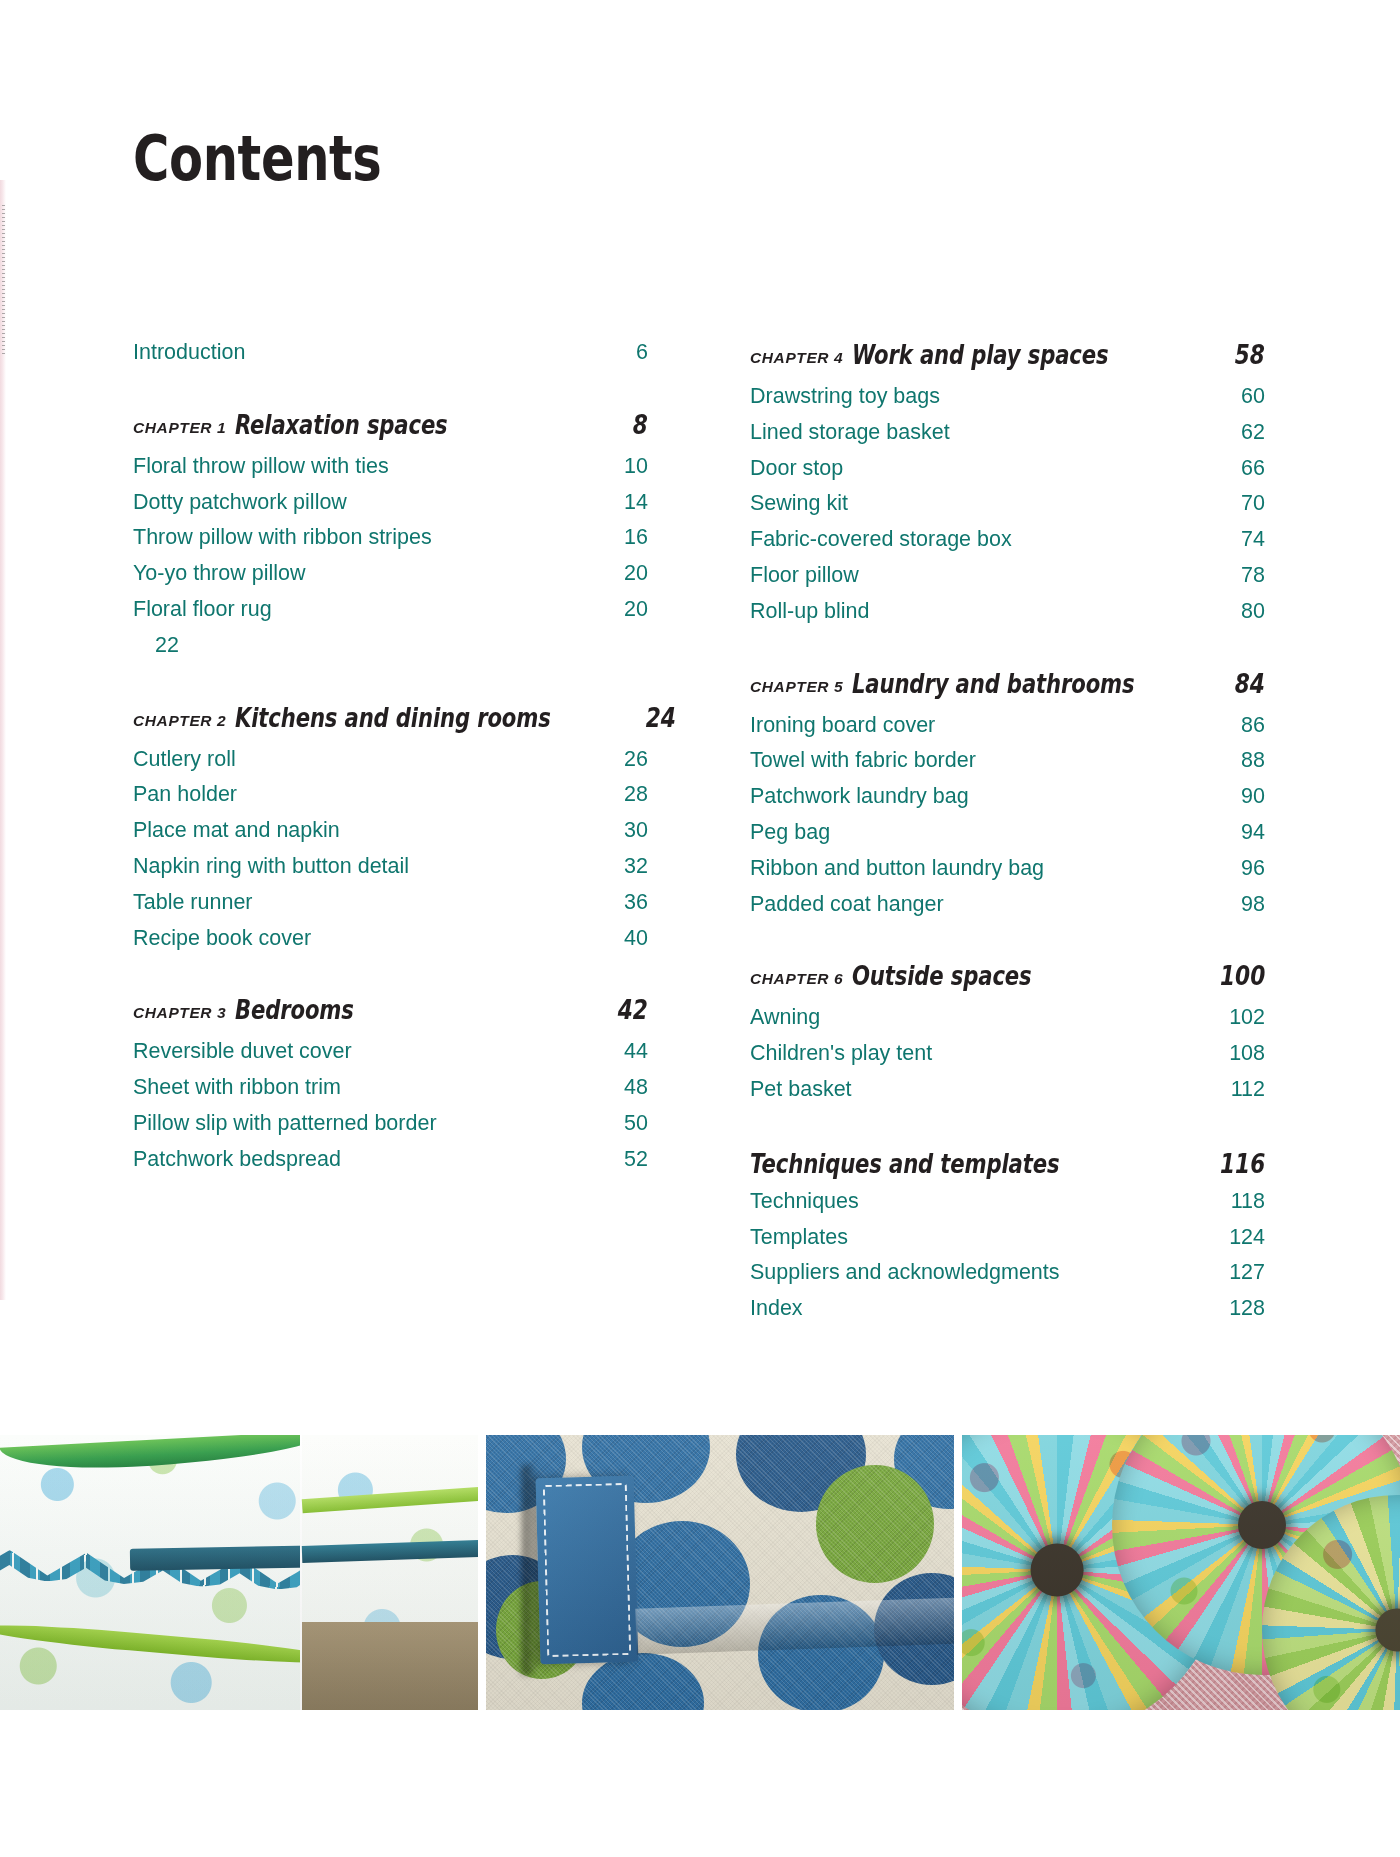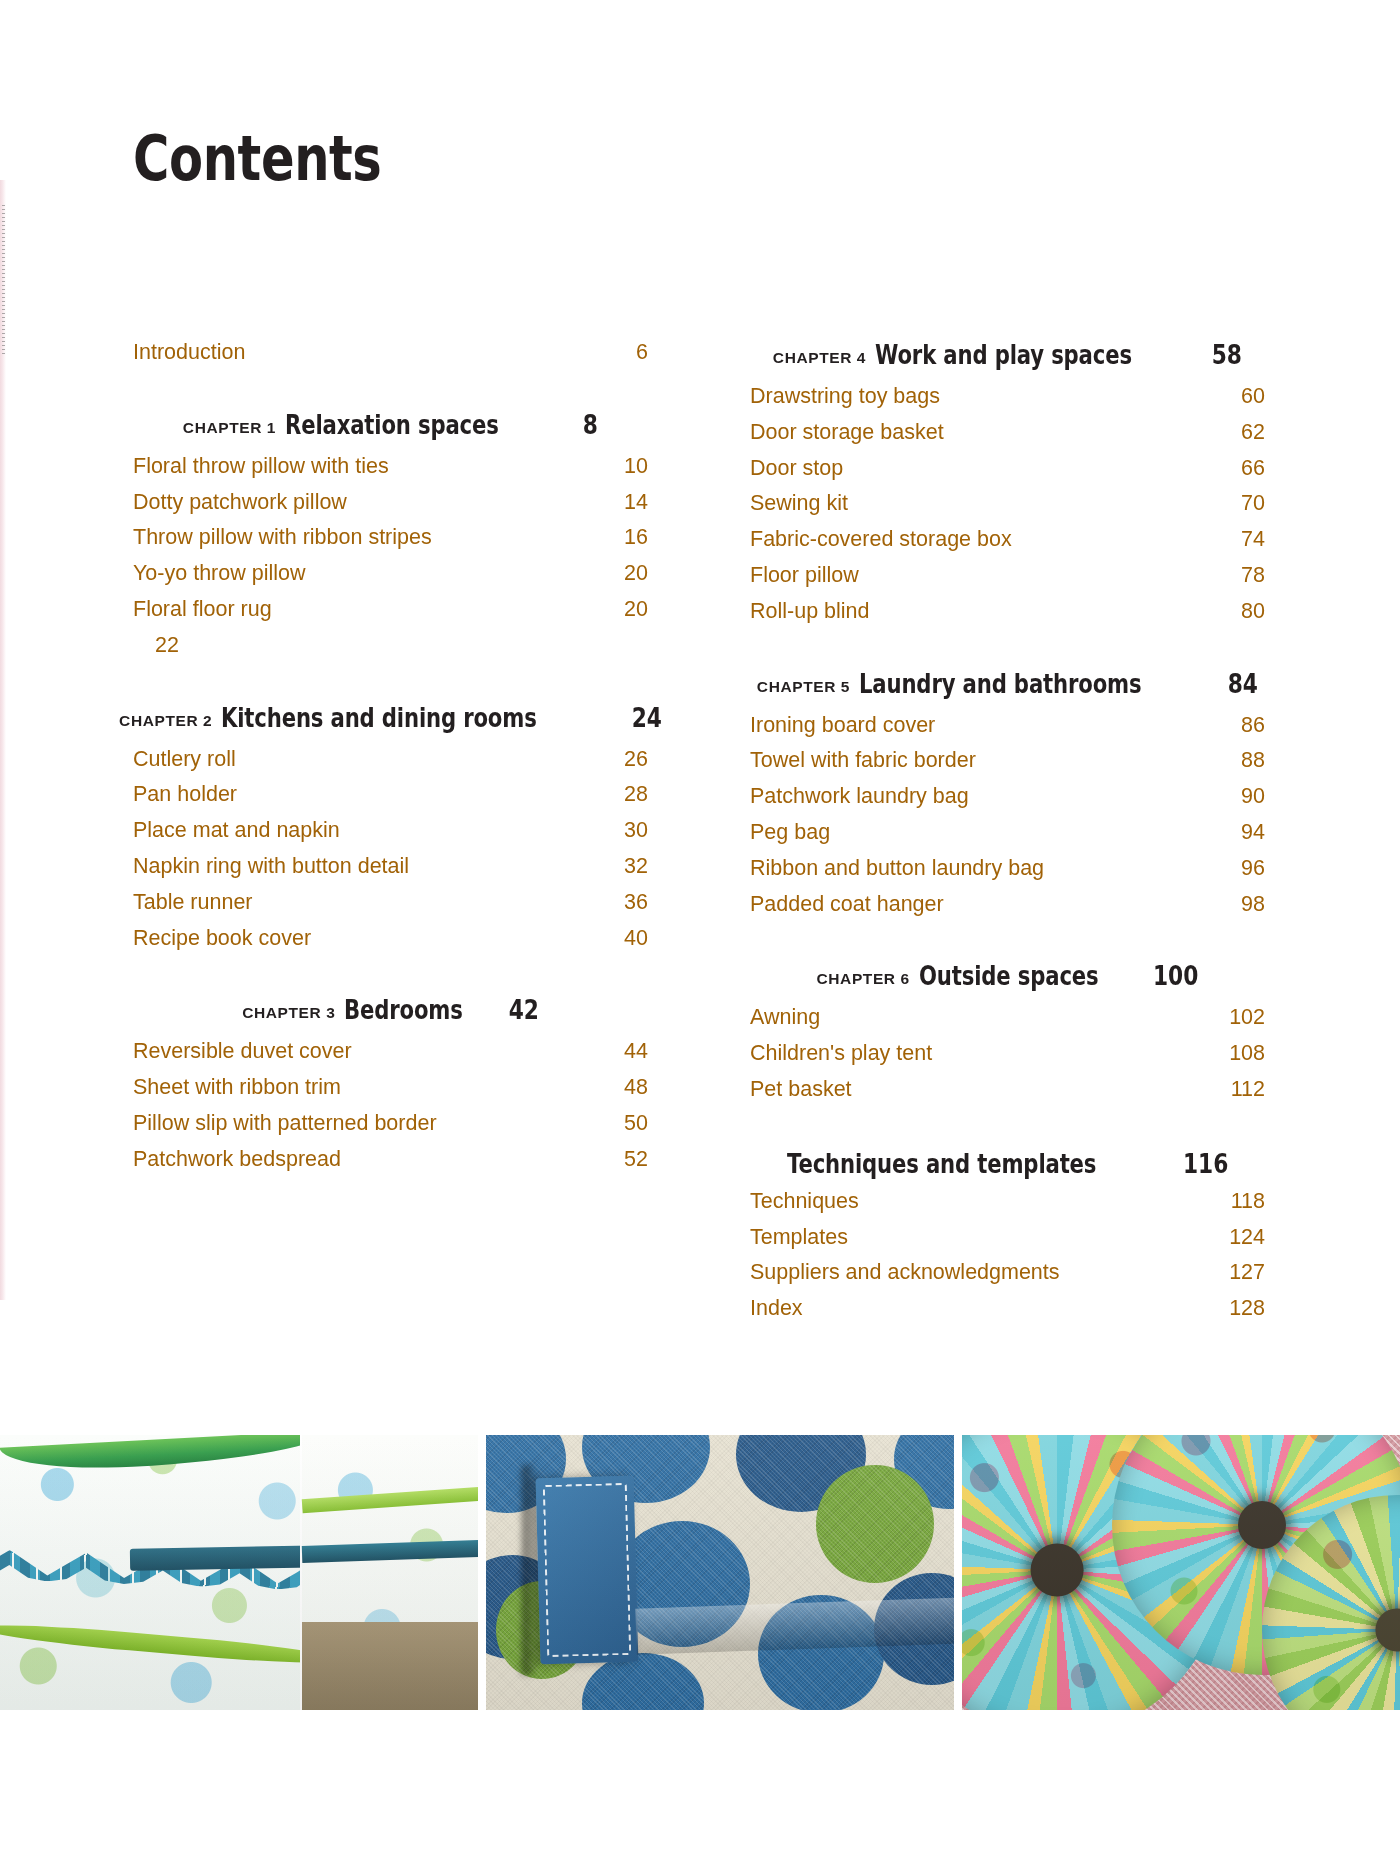--- a/index.html
+++ b/index.html
@@ -47,38 +47,39 @@
   }
   .col { width:515px; flex:0 0 515px; }
 
   
   .toc-row {
     display:flex;
     align-items:baseline;
     justify-content:space-between;
     font-size:21.5px;
     line-height:35.8px;
-    color:#a16207;
+    color:#0f766e;
     font-family:"Liberation Sans", sans-serif;
   }
   .toc-row .label { white-space:nowrap; }
   .toc-row .pageno {
     font-variant-numeric:lining-nums;
     text-align:right;
     min-width:46px;
     font-size:21.5px;
   }
 
   
   .chapter-row {
     display:flex;
     align-items:baseline;
-    justify-content:center;
+    justify-content:space-between;
     line-height:40px;
     color:#231f20;
+    font-style:italic;
   }
   .chapter-row .heading-left {
     display:flex; align-items:baseline; gap:9px; white-space:nowrap;
   }
   .chapter-kicker {
     font-family:"Liberation Sans", sans-serif;
     font-weight:700;
     font-size:15.5px;
     letter-spacing:.6px;
     text-transform:uppercase;
@@ -420,21 +421,21 @@
           <span class="chapter-kicker">CHAPTER 4</span>
           <span class="chapter-title">Work and play spaces</span>
         </span>
         <span class="pageno">58</span>
       </div>
       <div class="toc-row">
         <span class="label">Drawstring toy bags</span>
         <span class="pageno">60</span>
       </div>
       <div class="toc-row">
-        <span class="label">Door storage basket</span>
+        <span class="label">Lined storage basket</span>
         <span class="pageno">62</span>
       </div>
       <div class="toc-row">
         <span class="label">Door stop</span>
         <span class="pageno">66</span>
       </div>
       <div class="toc-row">
         <span class="label">Sewing kit</span>
         <span class="pageno">70</span>
       </div>

